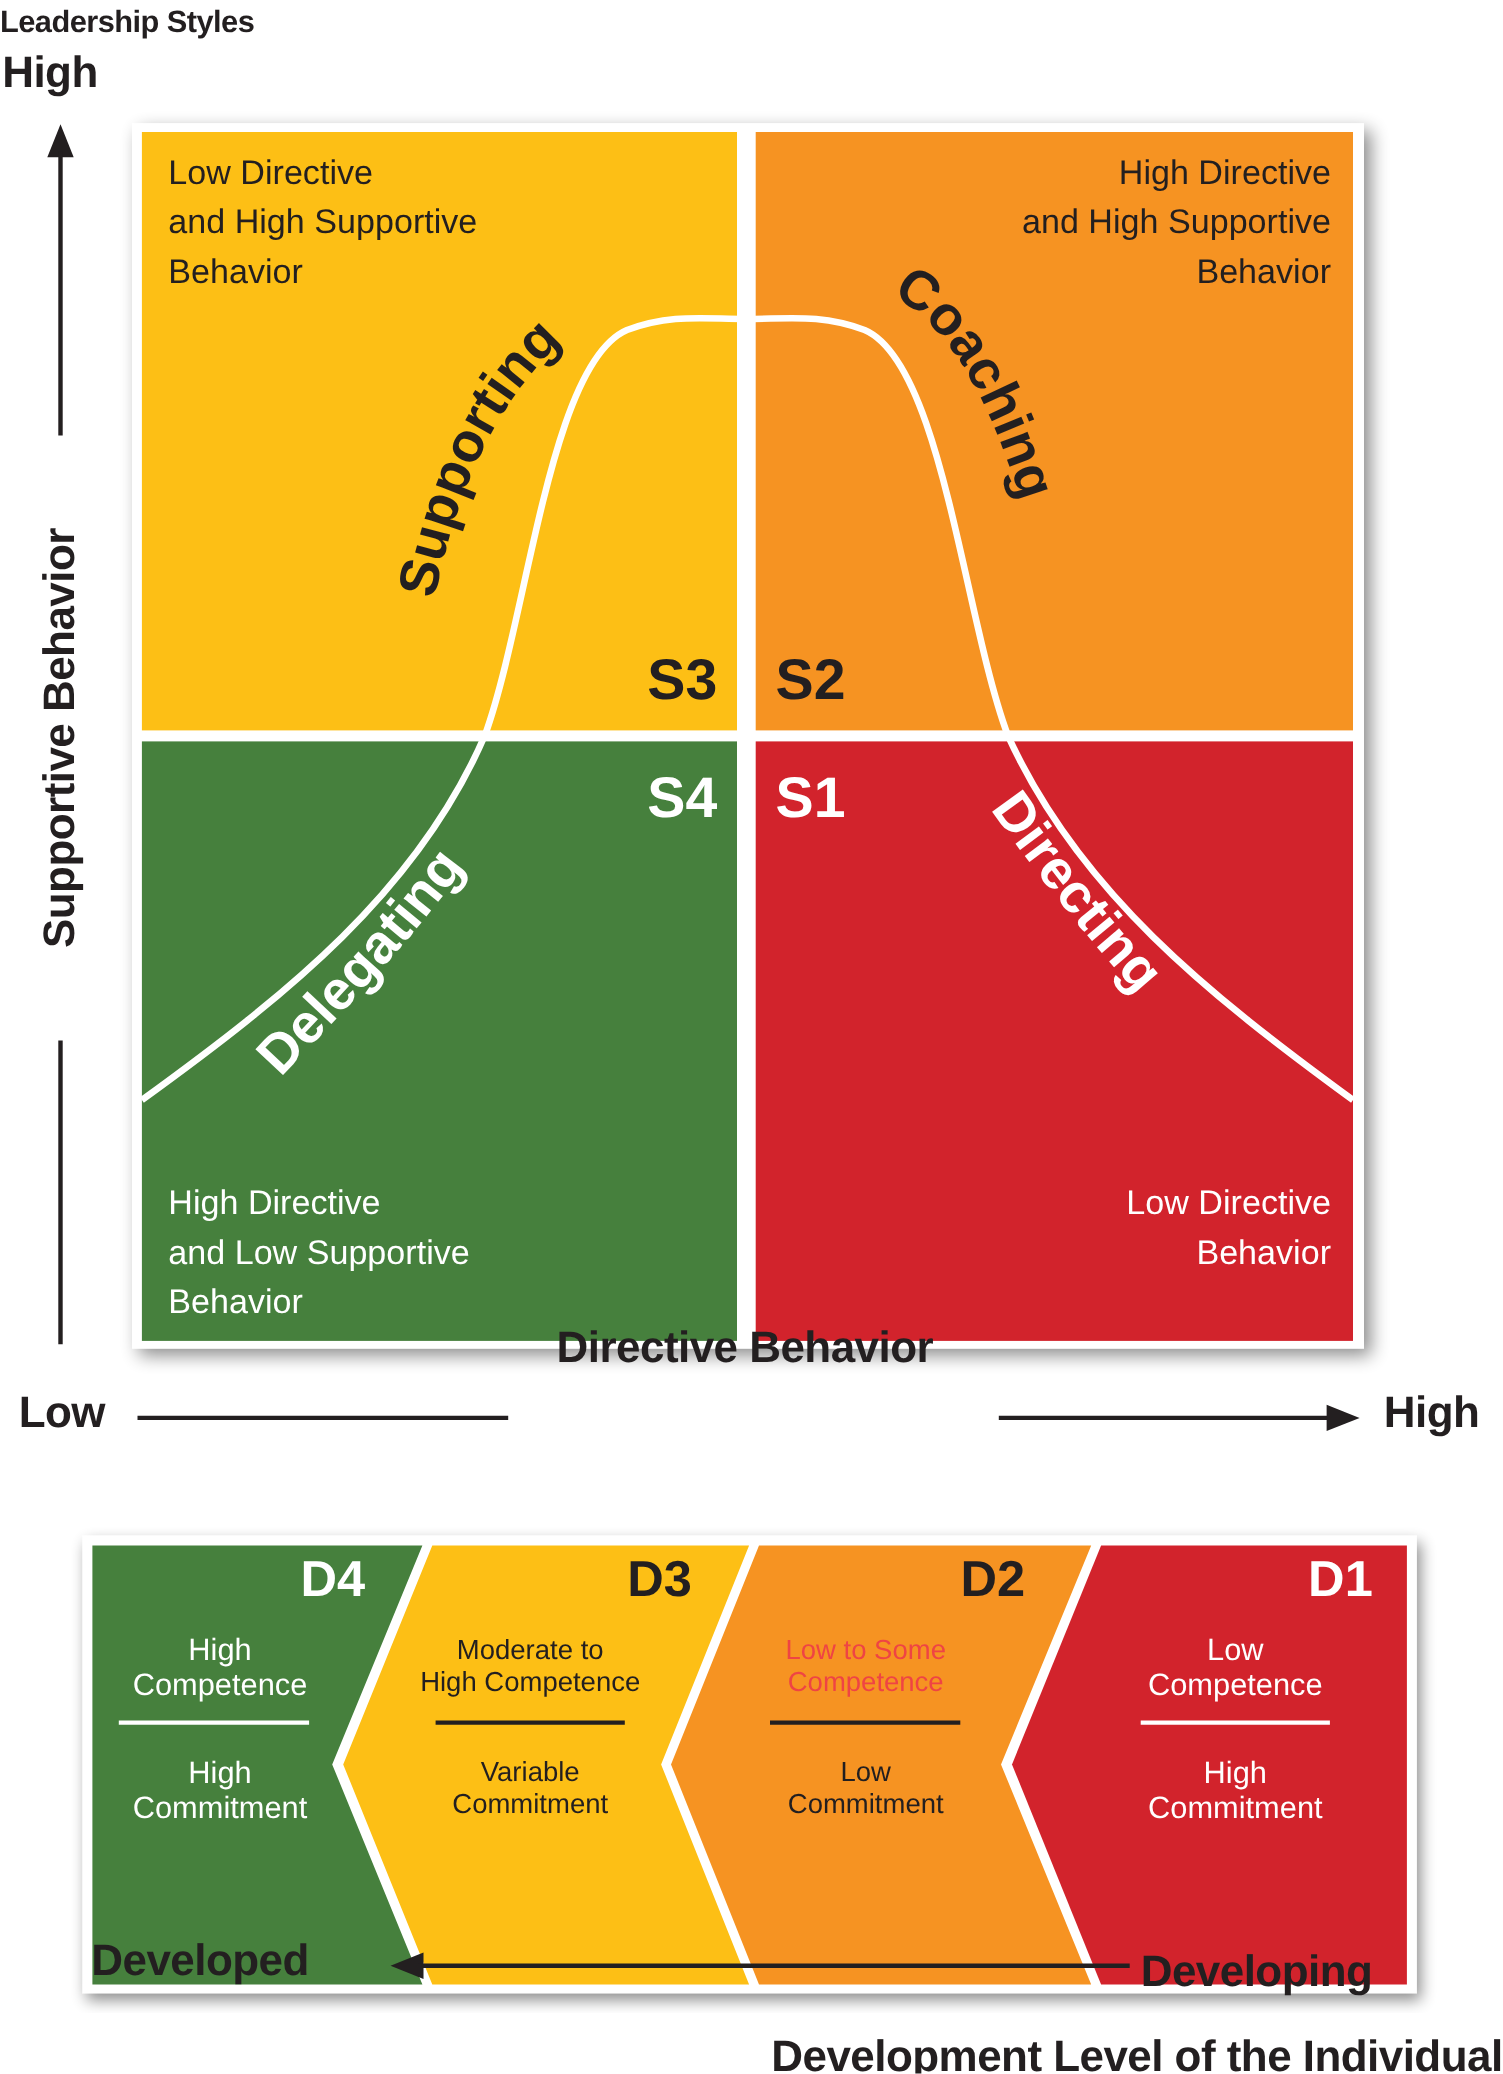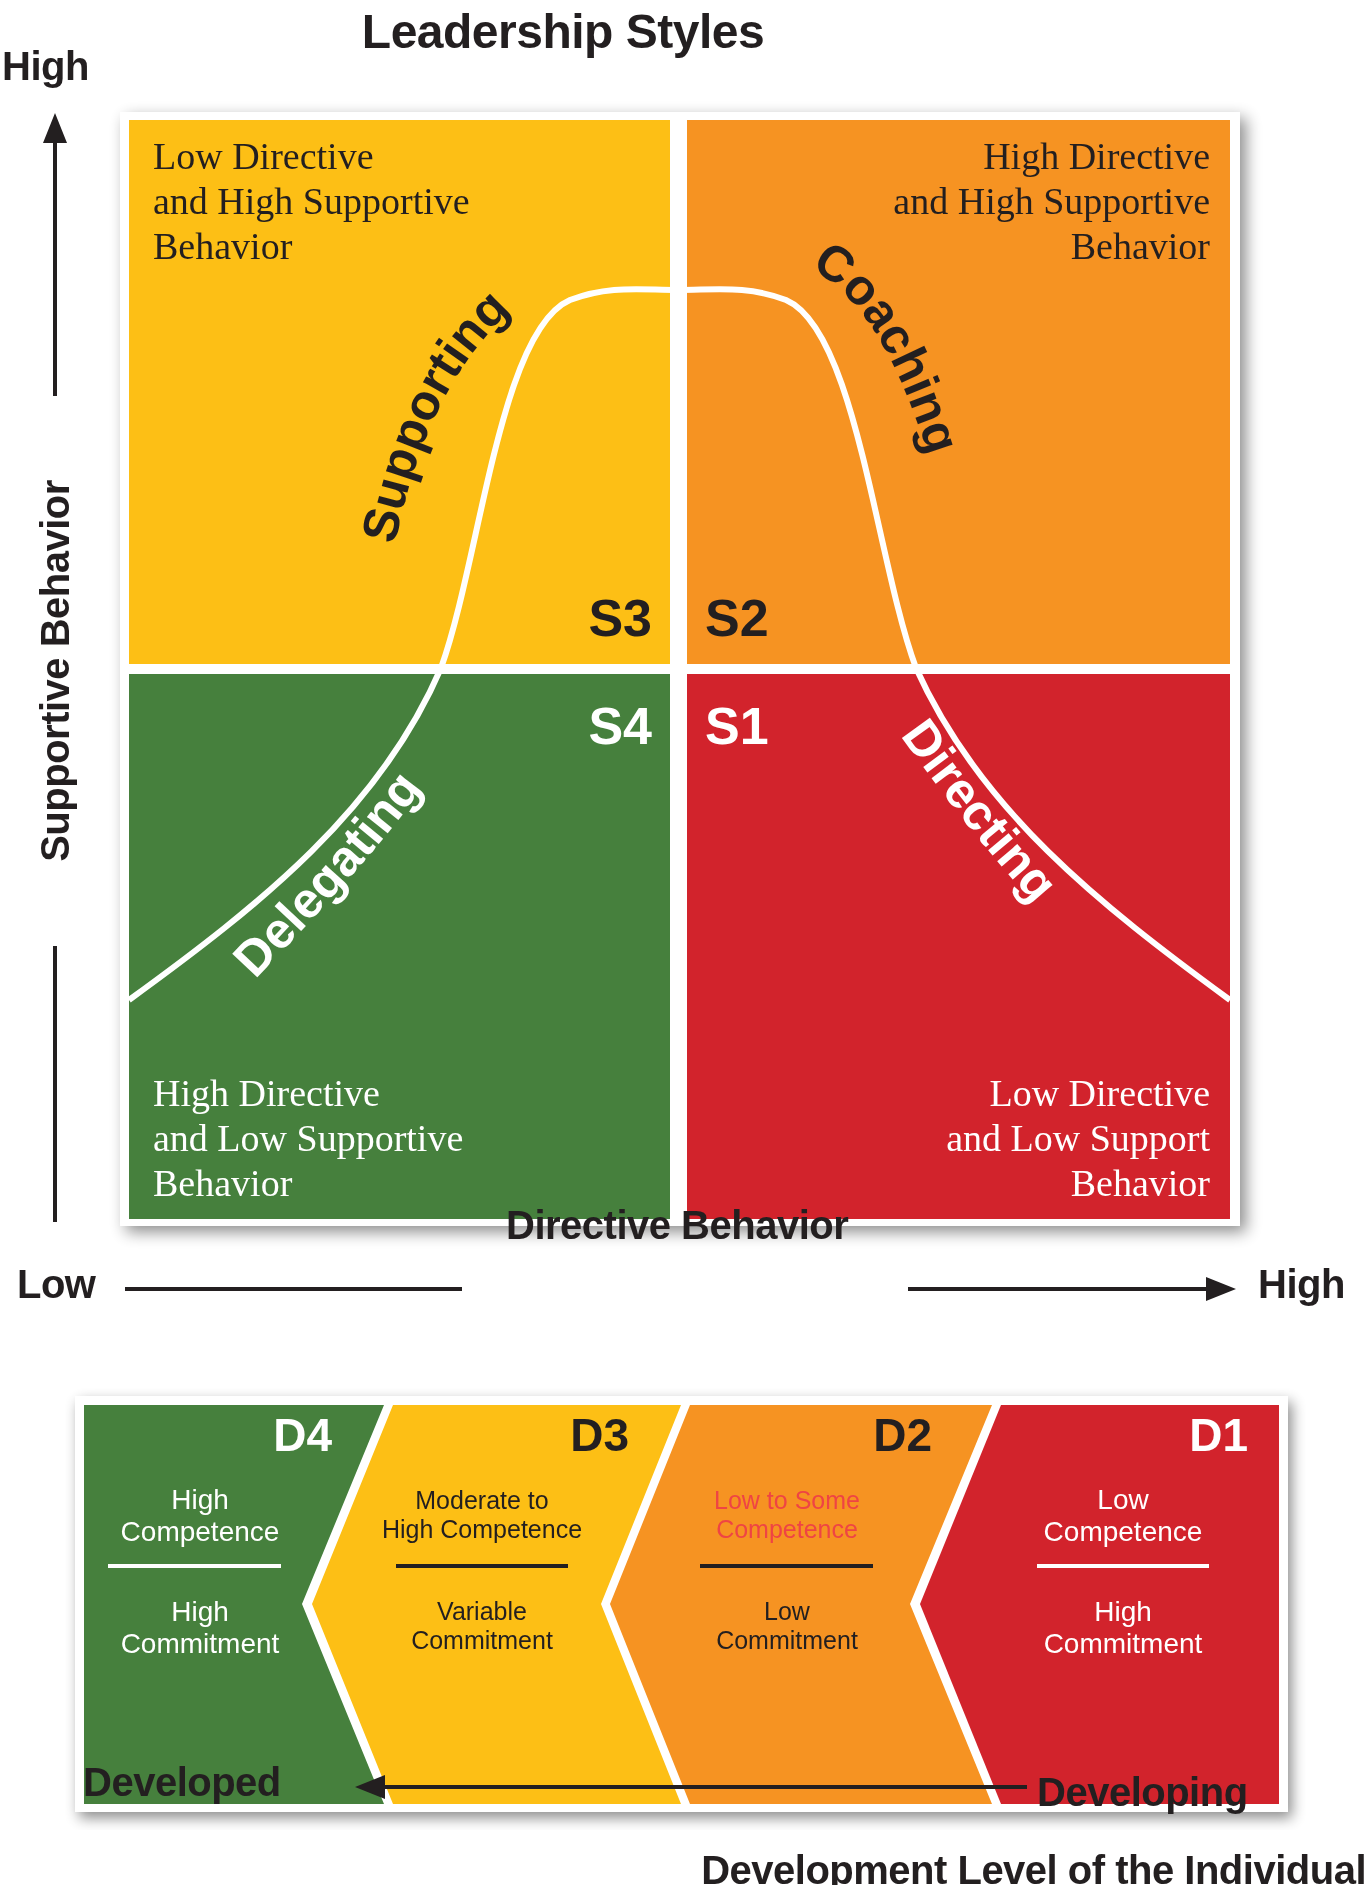--- a/index.html
+++ b/index.html
@@ -1,22 +1,22 @@
 <!DOCTYPE html>
 <html><head>
 <meta charset="utf-8">
 <style>
   html, body { margin:0; padding:0; background:#ffffff; }
   body { width:1366px; height:1885px; position:relative; overflow:hidden;
          font-family:"Liberation Sans", "DejaVu Sans", sans-serif; color:#231f20; }
   .abs { position:absolute; }
-  .title { left:0; width:1126px; top:4px; text-align:center; font-size:48px; font-weight:700; letter-spacing:-0.5px; }
+  .title { left:0; width:1126px; top:4px; font-size:28px; font-weight:700; letter-spacing:-0.5px; }
   .axis-word { font-size:40px; font-weight:700; letter-spacing:-0.5px; white-space:nowrap; }
   svg text { font-family:"Liberation Sans", "DejaVu Sans", sans-serif; }
-  .qtext { font-size:38px; line-height:45px; white-space:nowrap;font-family:Liberation Serif, serif; }
+  .qtext { font-size:31px; line-height:45px; white-space:nowrap; }
   .dtext { font-size:28px; line-height:32px; text-align:center; white-space:nowrap; }
   .dtext-sm { font-size:25px; line-height:29px; text-align:center; white-space:nowrap; }
   .dhead { font-size:46px; font-weight:700; white-space:nowrap; }
   .slabel { font-size:52px; font-weight:700; white-space:nowrap; }
 </style>
 </head>
 <body>
 
 <div class="abs title">Leadership Styles</div>
 
@@ -86,21 +86,20 @@
   <div>and High Supportive</div>
   <div>Behavior</div>
 </div>
 <div class="abs qtext" style="left:153px; top:1071px; color:#ffffff;">
   <div>High Directive</div>
   <div>and Low Supportive</div>
   <div>Behavior</div>
 </div>
 <div class="abs qtext" style="right:156px; top:1071px; text-align:right; color:#ffffff;">
   <div>Low Directive</div>
-  <div>and Low Support</div>
   <div>Behavior</div>
 </div>
 
 <div class="abs slabel" style="right:714px; top:588px; color:#231f20;">S3</div>
 <div class="abs slabel" style="left:705px; top:588px; color:#231f20;">S2</div>
 <div class="abs slabel" style="right:714px; top:696px; color:#ffffff;">S4</div>
 <div class="abs slabel" style="left:705px; top:696px; color:#ffffff;">S1</div>
 
 <div class="abs axis-word" style="left:17px; top:1262px;">Low</div>
 <div class="abs axis-word" style="left:479px; top:1203px;margin-left:27px;">Directive Behavior</div>

